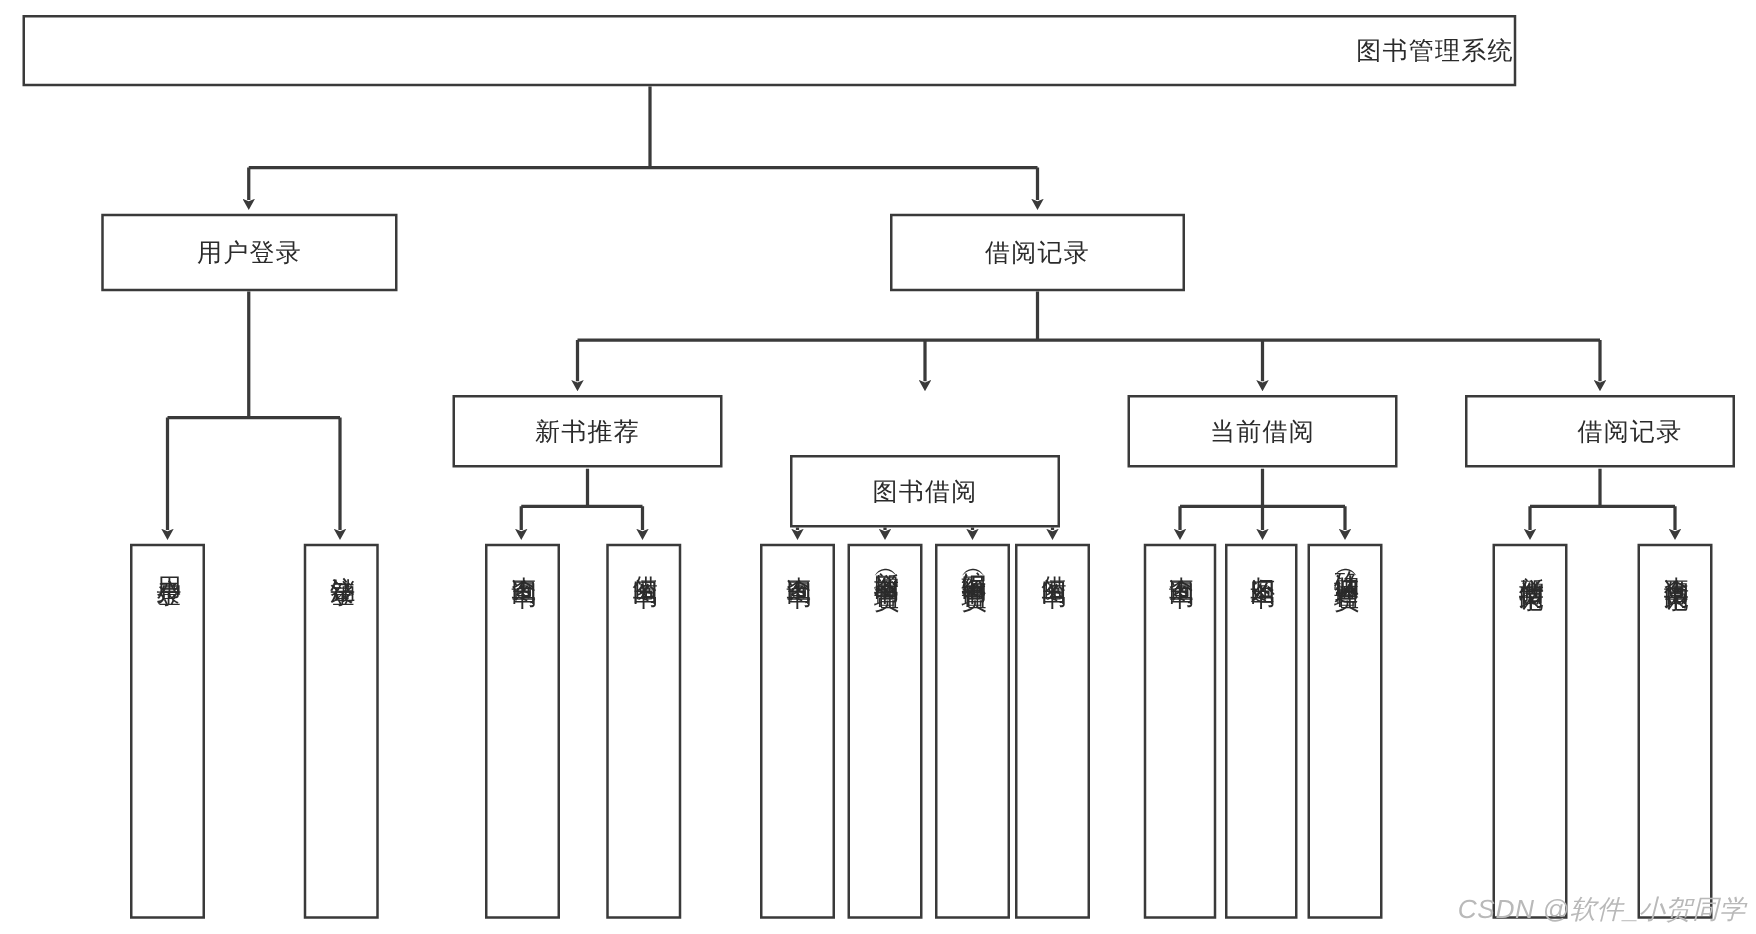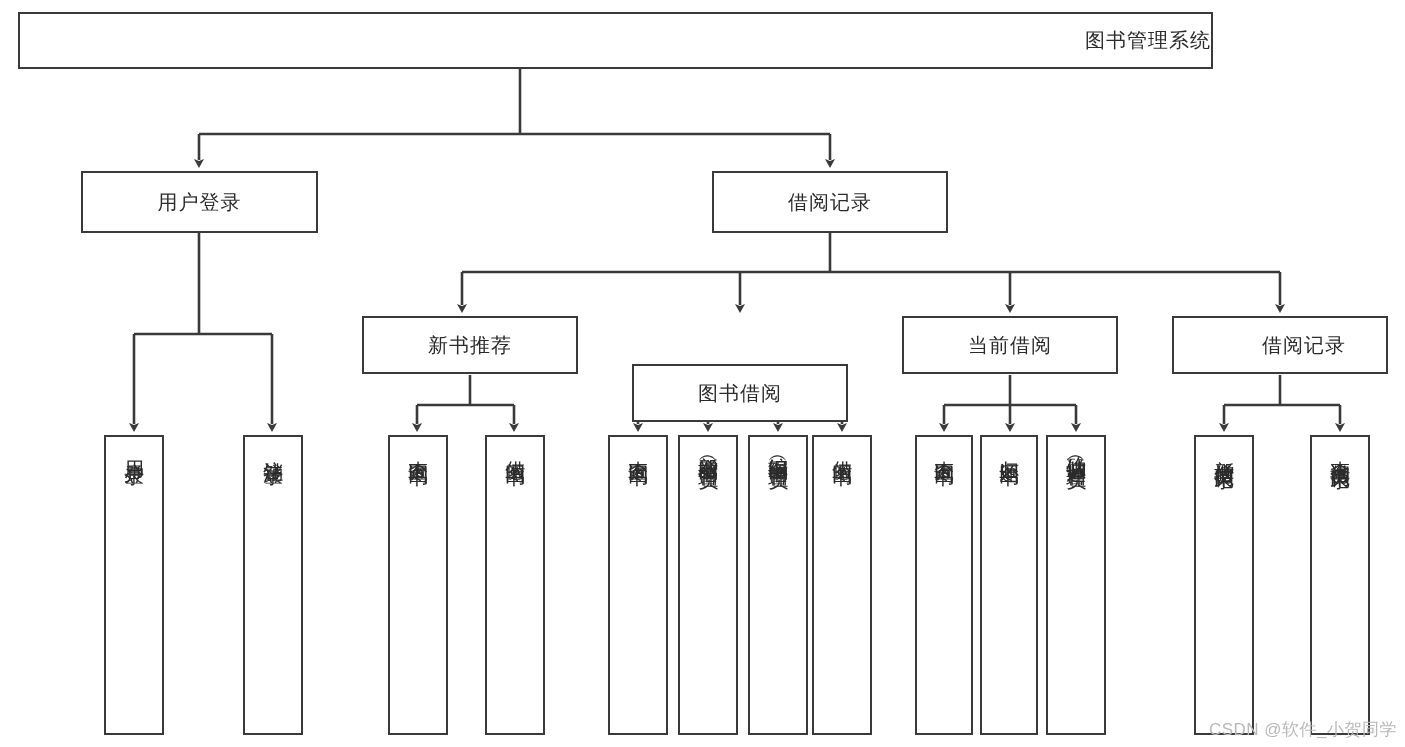--- a/index.html
+++ b/index.html
@@ -53,24 +53,25 @@
     left: 0;
     top: 0;
     width: 1405px;
     height: 747px;
     pointer-events: none;
   }
   .watermark {
     position: absolute;
     right: 8px;
     bottom: 6px;
-    font-size: 17px;
+    font-size: 21px;
     color: #b9b9b9;
     letter-spacing: 0.5px;
     white-space: nowrap;
+    font-style: italic;
   }
 </style>
 </head>
 <body>
 
 <div id="canvas">
 
   <svg class="wires" viewBox="0 0 1405 747">
     <defs>
       <marker id="arrow" markerWidth="9" markerHeight="10" refX="1" refY="5" orient="auto" markerUnits="userSpaceOnUse">

